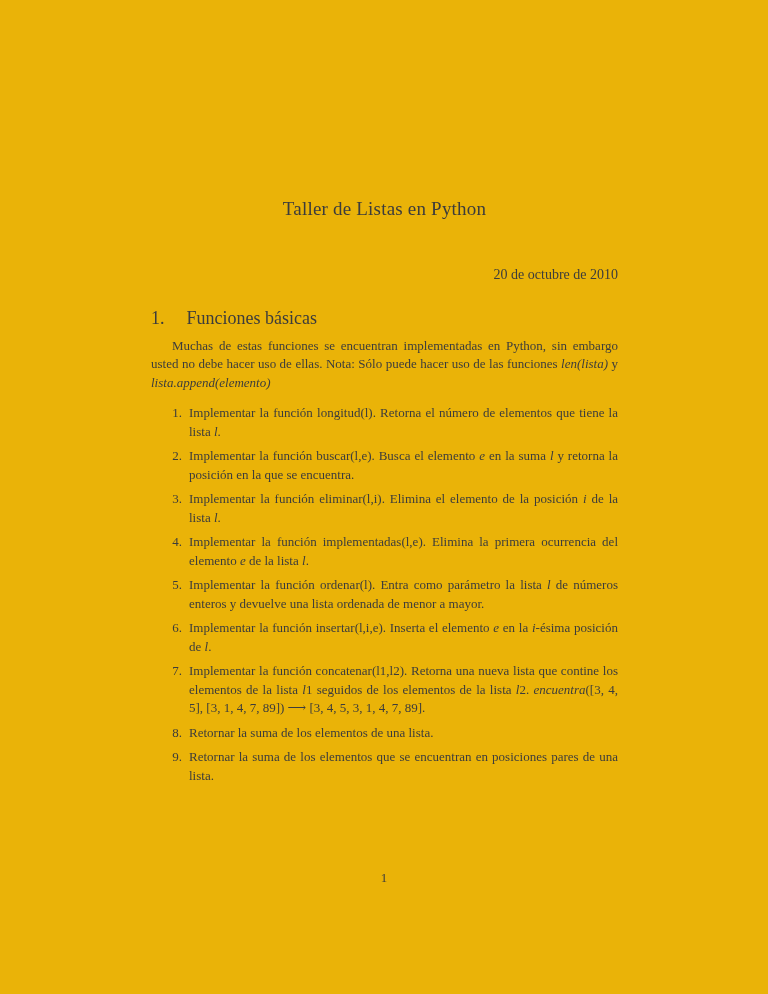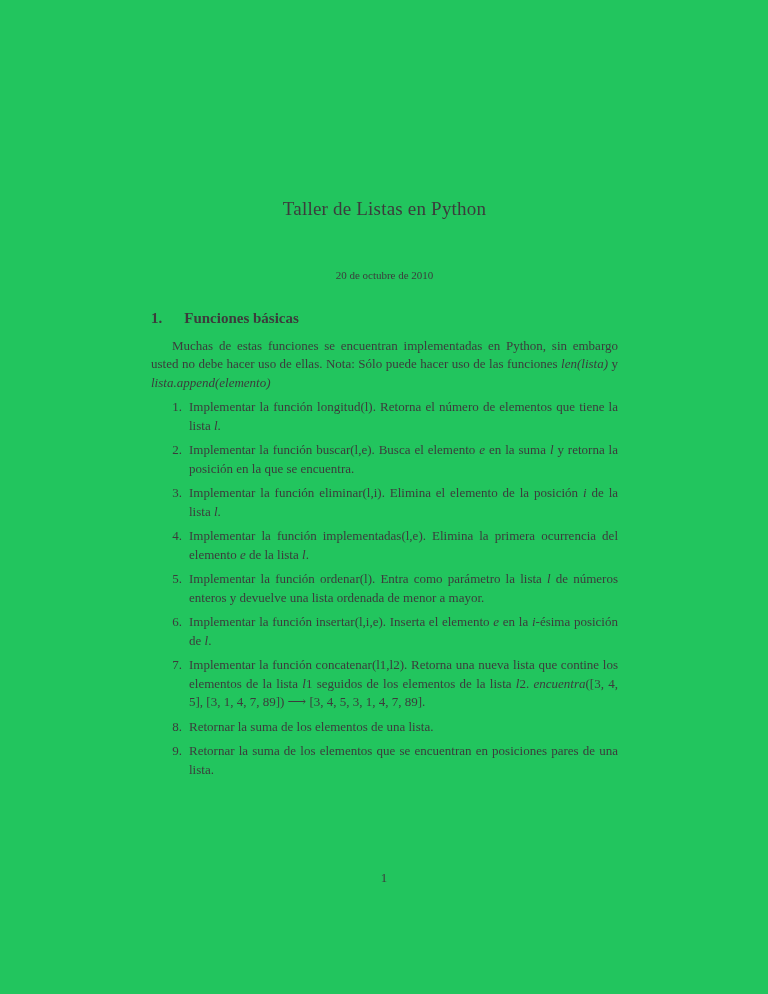--- a/index.html
+++ b/index.html
@@ -4,21 +4,21 @@
 <style>
   html, body {
     margin: 0;
     padding: 0;
     background: #ffffff;
   }
   .page {
     position: relative;
     width: 768px;
     height: 994px;
-    background: #22c55e;
+    background: #eab308;
     overflow: hidden;
     font-family: "Liberation Serif", "DejaVu Serif", serif;
     color: #3c3c3c;
   }
   .content {
     position: absolute;
     left: 151px;
     top: 0;
     width: 467px;
   }
@@ -26,36 +26,36 @@
     padding-top: 196px;
     text-align: center;
     font-size: 19px;
     line-height: 26px;
     font-weight: normal;
     letter-spacing: 0.2px;
   }
   .doc-date {
     margin-top: 44px;
     margin-bottom: 22px;
-    text-align: center;
-    font-size: 11px;
+    text-align: right;
+    font-size: 14px;
     line-height: 18.5px;
   }
   .sec-heading {
     margin-top: 10px;
-    font-size: 15px;
+    font-size: 18px;
     line-height: 22px;
-    font-weight: bold;
+    font-weight: normal;
   }
   .sec-num {
     display: inline-block;
     margin-right: 22px;
   }
   .intro {
-    margin: 8px 0 6px 0;
+    margin: 8px 0 12px 0;
     font-size: 13px;
     line-height: 18.5px;
     text-align: justify;
     text-indent: 21px;
   }
   .items {
     margin-top: 6px;
   }
   .item {
     display: flex;

